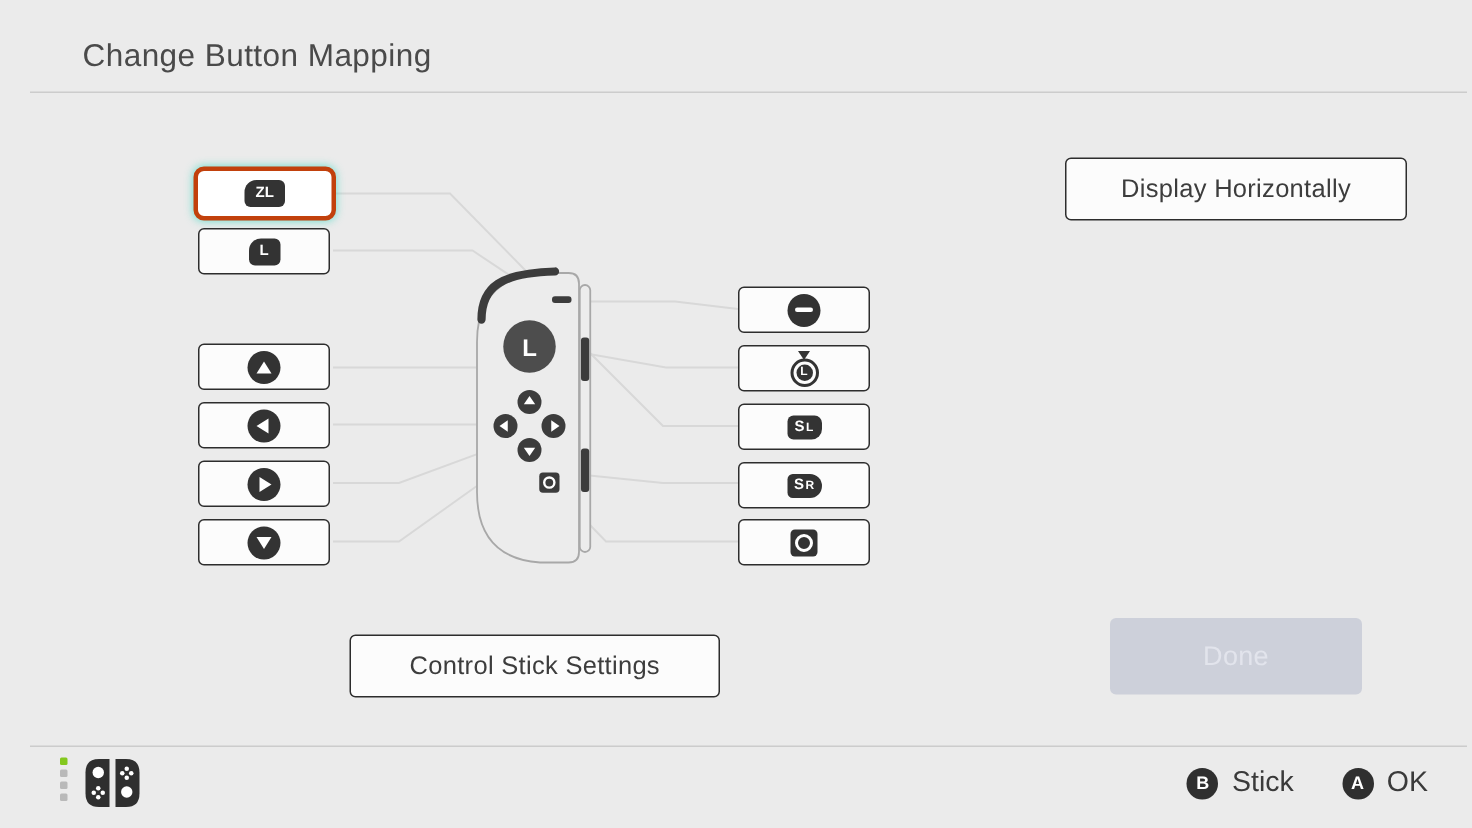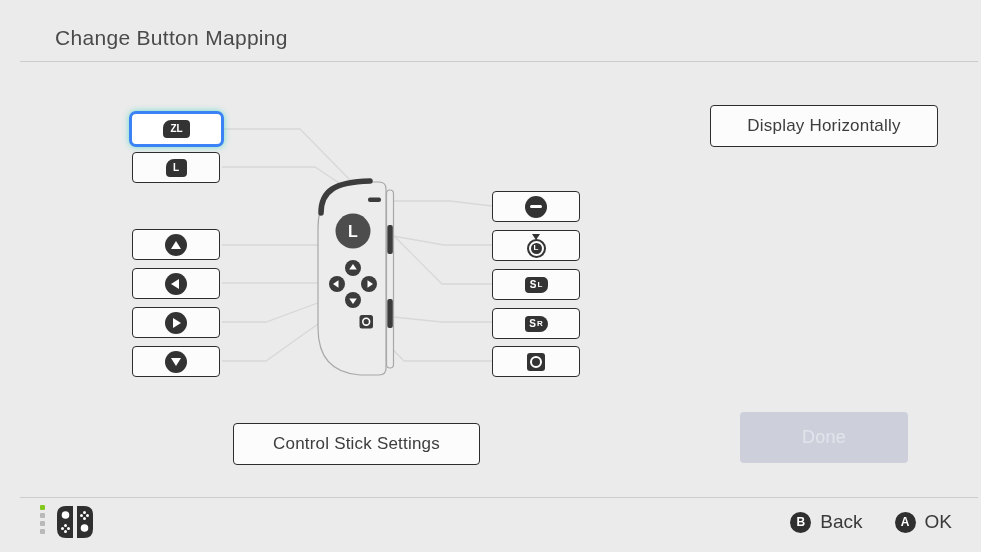--- a/index.html
+++ b/index.html
@@ -21,21 +21,21 @@
   
   .diagram{position:absolute;left:0;top:0;width:981px;height:552px;pointer-events:none;}
 
   
   .opt-btn{
     position:absolute;width:88px;height:31px;box-sizing:border-box;
     background:#fcfcfc;border:1.5px solid #2d2d2d;border-radius:4px;
     display:flex;align-items:center;justify-content:center;padding:0;cursor:pointer;
   }
   .opt-btn.selected{
-    width:95px;height:36px;border:3px solid #3b82f6;border-radius:7px;background:#ffffff;
+    width:95px;height:36px;border:3px solid #c2410c;border-radius:7px;background:#ffffff;
     box-shadow:0 0 6px rgba(66,216,195,.75);
   }
   #btn-zl{left:129px;top:111px;}
   #btn-l{left:132px;top:152px;}
   #btn-up{left:132px;top:229px;}
   #btn-left{left:132px;top:268px;}
   #btn-right{left:132px;top:307px;}
   #btn-down{left:132px;top:346px;}
   #btn-minus{left:492px;top:191px;}
   #btn-press{left:492px;top:230px;}
@@ -234,21 +234,21 @@
         <circle cx="28.5" cy="12.5" r="1.5"></circle>
       <circle cx="34.5" cy="12.5" r="1.5"></circle>
         <circle cx="31.5" cy="15.5" r="1.5"></circle>
     </g>
     <circle cx="31.5" cy="25" r="3.8" fill="#fff"></circle>
   </svg>
 
   <div class="hints">
     <div class="hint">
       <span class="key-circ">B</span>
-      <span>Back</span>
+      <span>Stick</span>
     </div>
     <div class="hint">
       <span class="key-circ">A</span>
       <span>OK</span>
     </div>
   </div>
 
 </div>
 
 </body></html>

